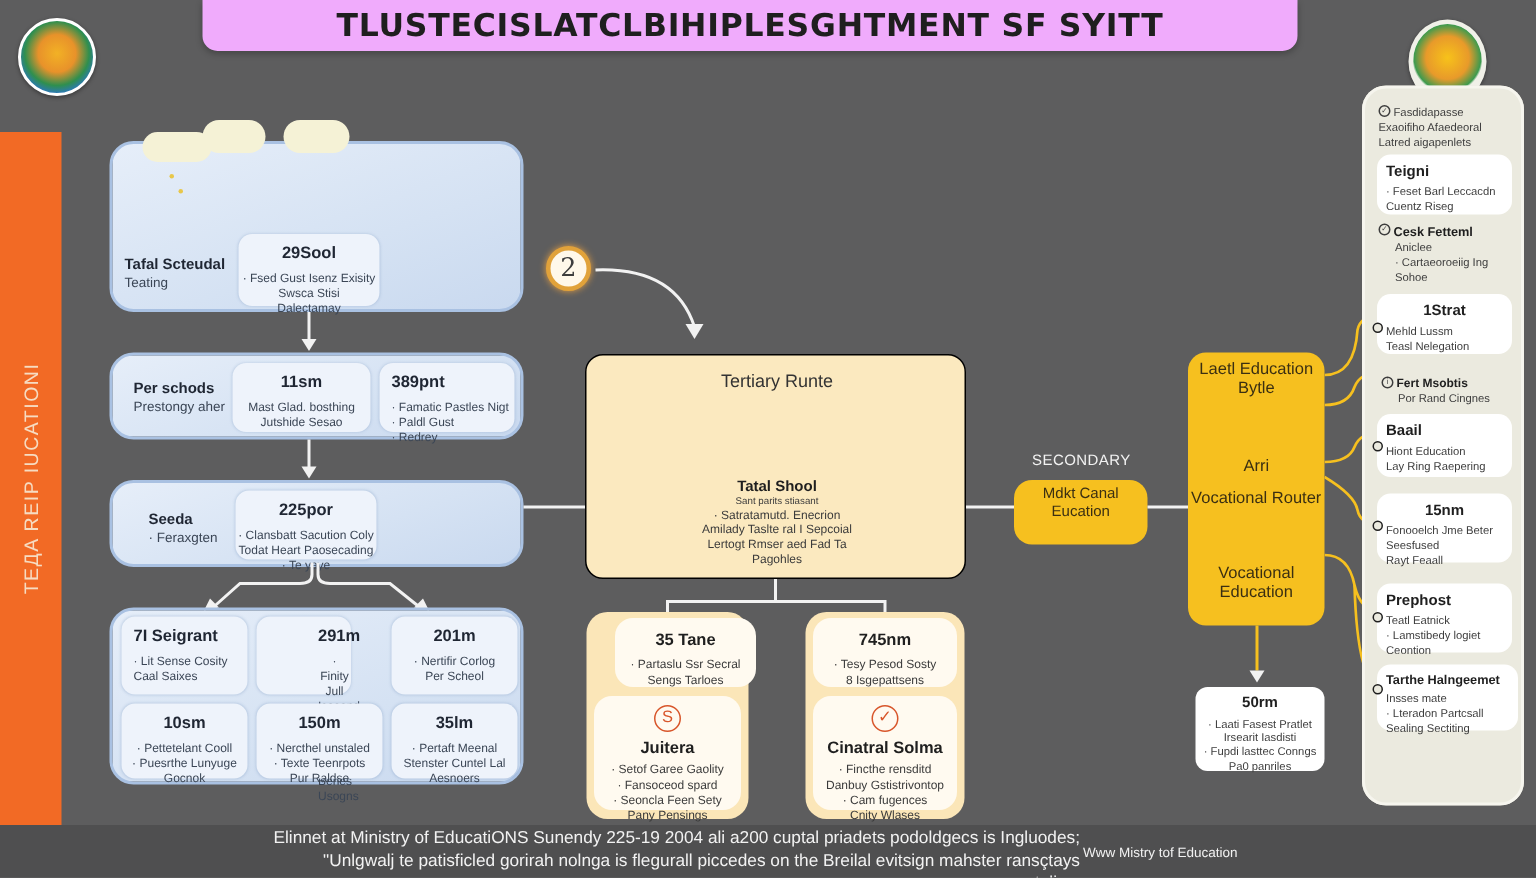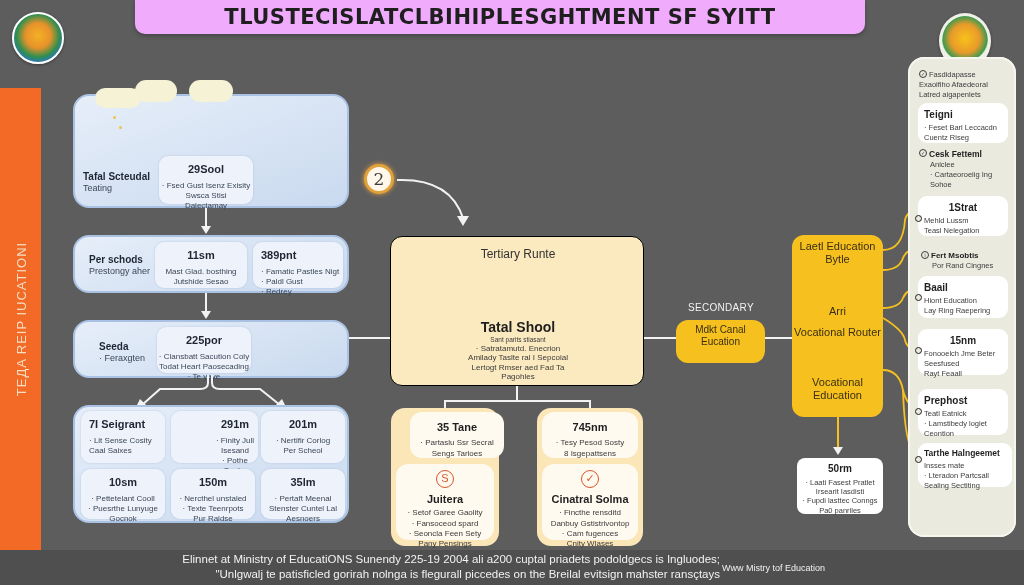--- a/index.html
+++ b/index.html
@@ -199,21 +199,21 @@
   <polygon points="16,32 26,30 20,24" fill="#f2f2f2"></polygon>
   <polygon points="166,32 156,30 162,24" fill="#f2f2f2"></polygon>
 </svg>
 
 <div class="abs blue-panel" style="left:73px;top:405px;width:276px;height:118px;">
   <div class="abs inner-card" style="left:6px;top:4px;width:84px;height:52px;text-align:left;padding-left:8px;">
     <div class="hd">7I Seigrant</div>
     <div>· Lit Sense Cosity</div>
     <div>Caal Saixes</div>
   </div>
-  <div class="abs inner-card" style="left:96px;top:4px;width:87px;height:52px;padding-left:41px;">
+  <div class="abs inner-card" style="left:96px;top:4px;width:63px;height:52px;padding-left:41px;">
     <div class="hd">291m</div>
     <div>· Finity Jull Isesand</div>
     <div>· Pothe Saelm</div>
     <div>· Benes Usogns</div>
   </div>
   <div class="abs inner-card" style="left:186px;top:4px;width:84px;height:52px;">
     <div class="hd">201m</div>
     <div>· Nertifir Corlog</div>
     <div>Per Scheol</div>
   </div>
@@ -241,21 +241,21 @@
   <span>2</span>
 </div>
 <svg class="abs" style="left:395px;top:170px;" width="80" height="60">
   <path d="M2 10 Q55 8 68 48" stroke="#f2f2f2" stroke-width="2" fill="none"></path>
   <polygon points="62,46 74,46 68,56" fill="#f2f2f2"></polygon>
 </svg>
 
 <div class="abs cream-panel" style="left:390px;top:236px;width:254px;height:150px;">
   <div class="abs" style="left:0;top:10px;width:254px;text-align:center;font-size:12px;color:#333;">Tertiary Runte</div>
   <div class="abs" style="left:0;top:82px;width:254px;text-align:center;font-size:8px;color:#3b3b3b;line-height:1.2;">
-    <div style="font-size:14px;font-weight:bold;color:#1f1f1f;">Tatal Shool</div>
+    <div style="font-size:10px;font-weight:bold;color:#1f1f1f;">Tatal Shool</div>
     <div style="font-size:6.5px;">Sant parits stiasant</div>
     <div>· Satratamutd. Enecrion</div>
     <div>Amilady Taslte ral I Sepcoial</div>
     <div>Lertogt Rmser aed Fad Ta</div>
     <div>Pagohles</div>
   </div>
 </div>
 <div class="abs hline" style="left:644px;top:337px;width:32px;"></div>
 
 <div class="abs vline" style="left:516px;top:386px;height:14px;"></div>

